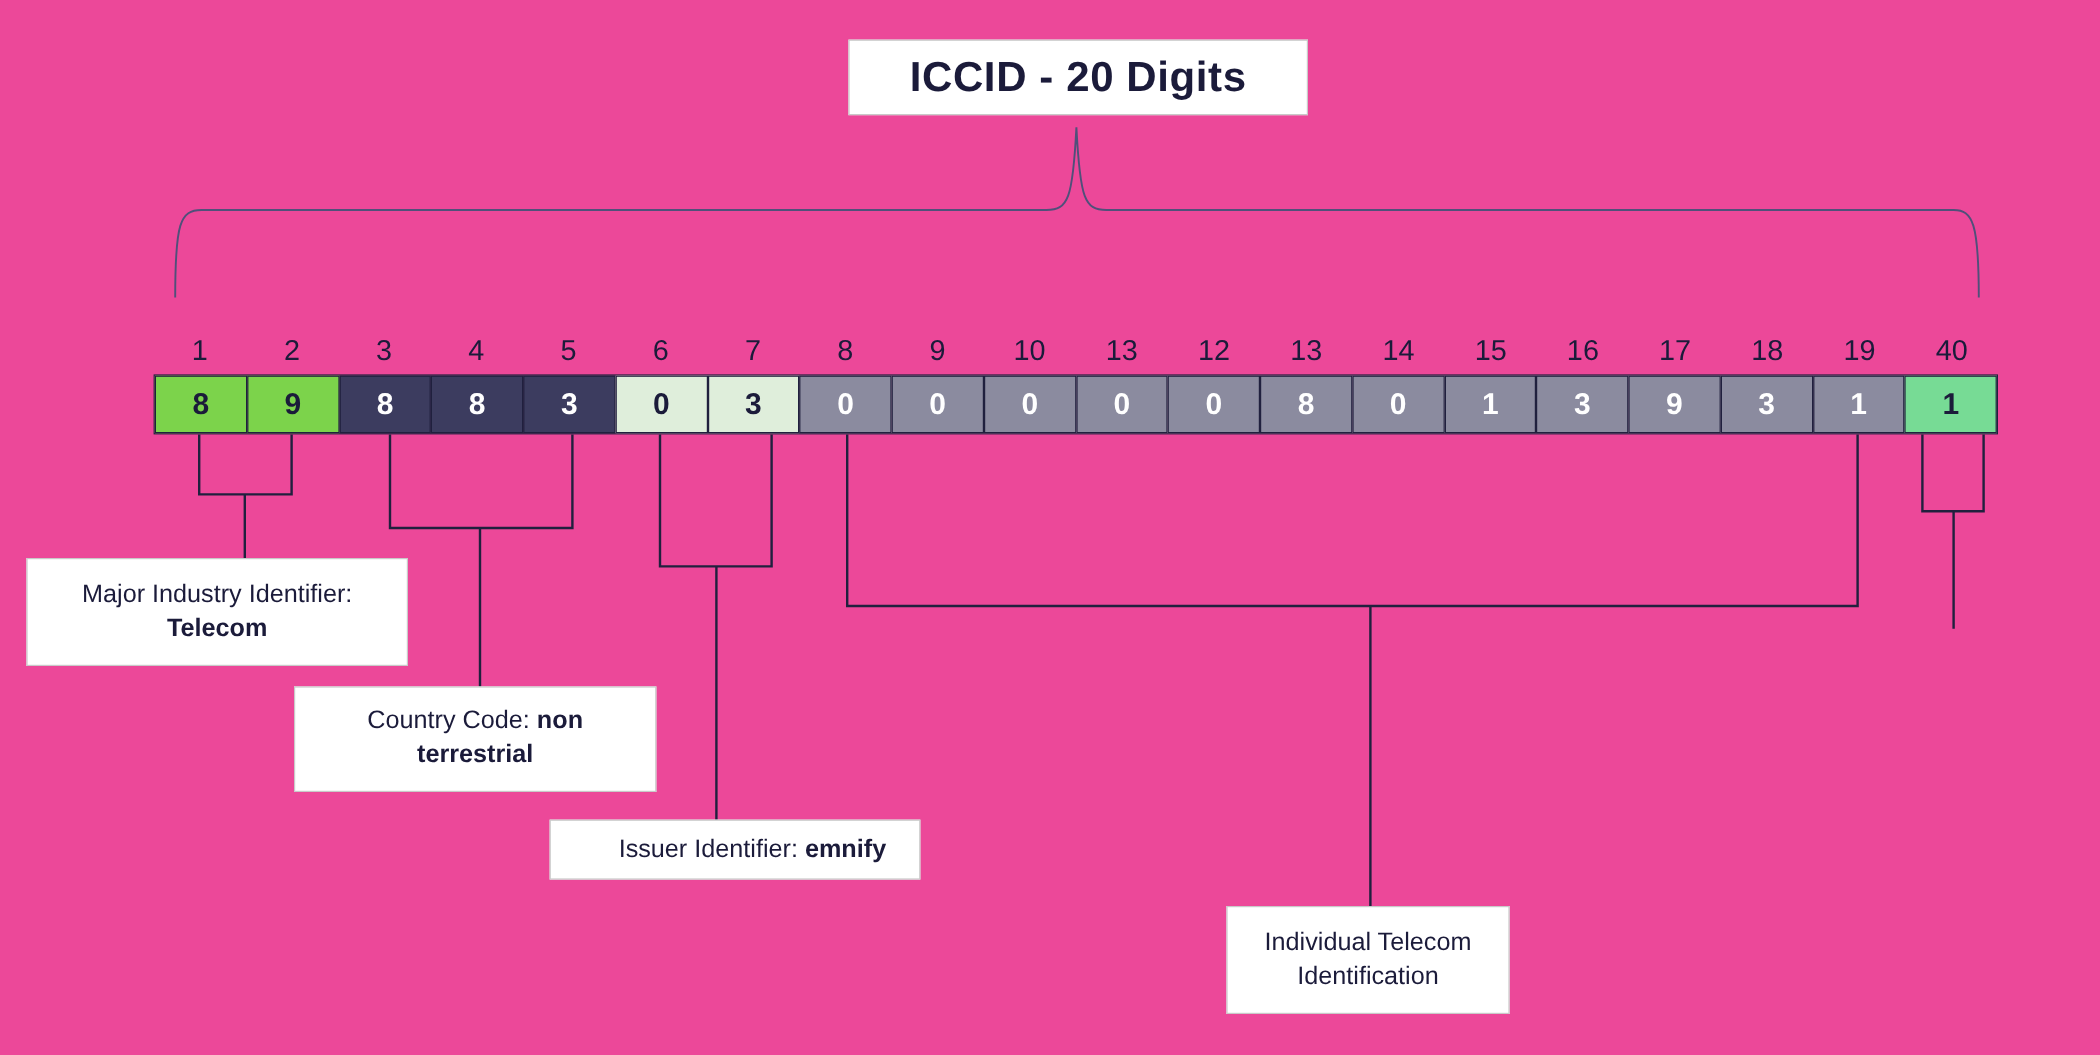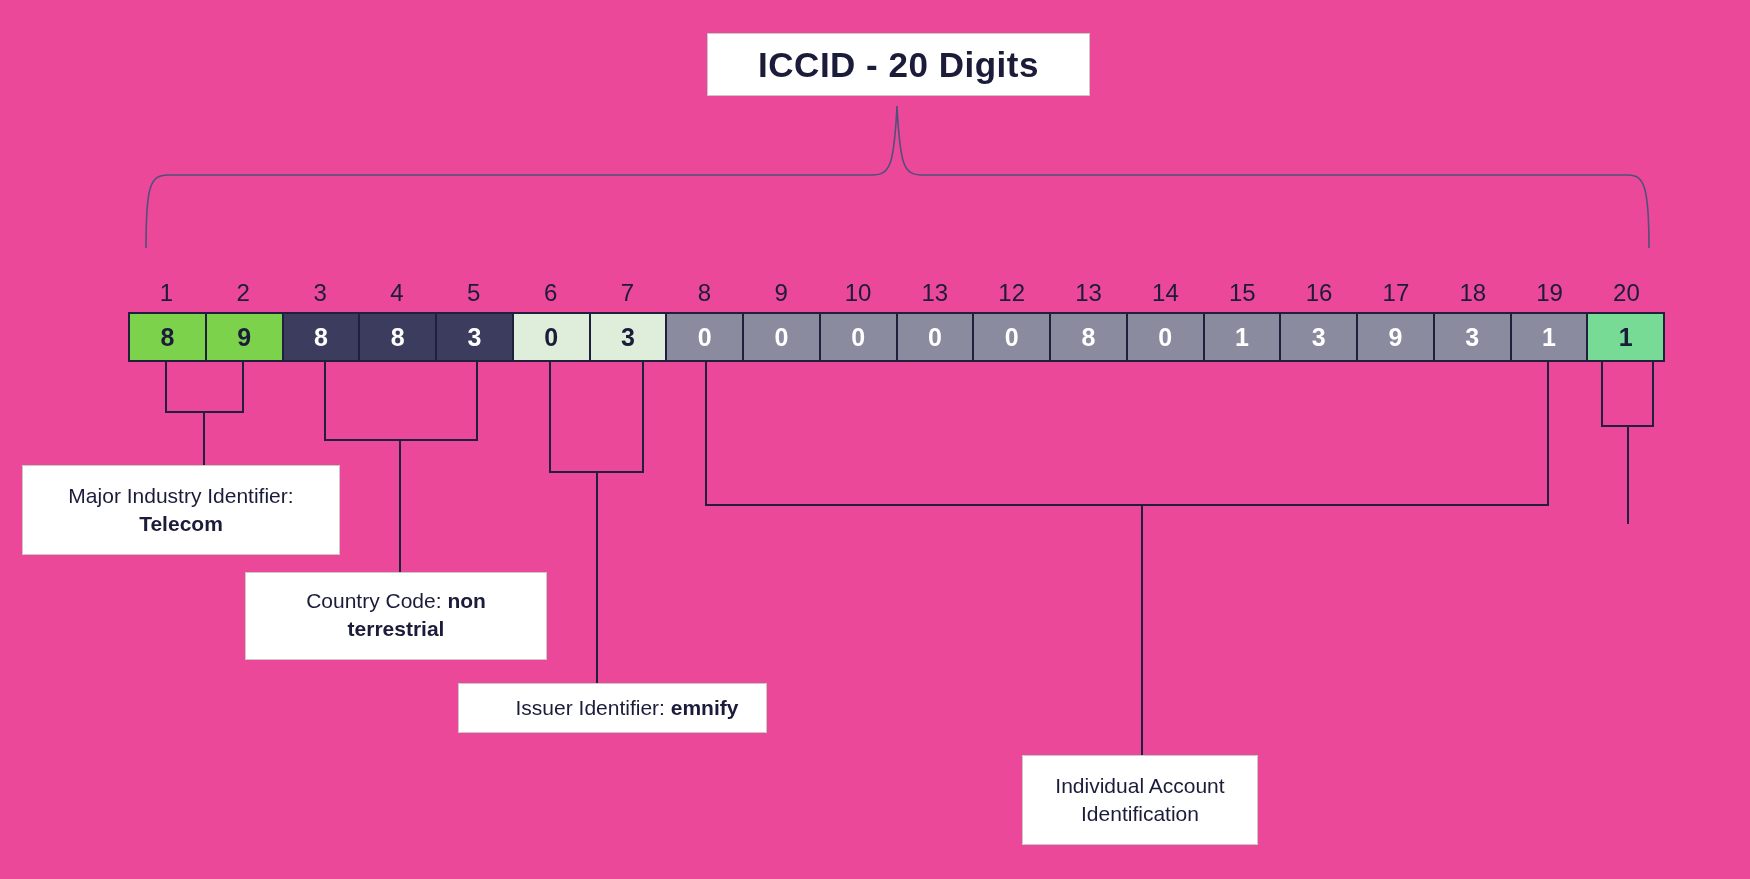--- a/index.html
+++ b/index.html
@@ -83,21 +83,21 @@
     <span class="pos">10</span>
     <span class="pos">13</span>
     <span class="pos">12</span>
     <span class="pos">13</span>
     <span class="pos">14</span>
     <span class="pos">15</span>
     <span class="pos">16</span>
     <span class="pos">17</span>
     <span class="pos">18</span>
     <span class="pos">19</span>
-    <span class="pos">20</span>
+    <span class="pos">40</span>
   </div>
 
   <div class="cellrow">
     <div class="cell t-mii">8</div>
     <div class="cell t-mii">9</div>
     <div class="cell t-cc">8</div>
     <div class="cell t-cc">8</div>
     <div class="cell t-cc">3</div>
     <div class="cell t-issuer">0</div>
     <div class="cell t-issuer">3</div>
@@ -123,17 +123,17 @@
   <div class="callout co-mii">
     <span>Major Industry Identifier:</span>
     <b>Telecom</b>
   </div>
 
   <div class="callout co-issuer">
     <span><span>Issuer Identifier: </span><b>emnify</b></span>
   </div>
 
   <div class="callout co-account">
-    <span>Individual Account Identification</span>
+    <span>Individual Telecom Identification</span>
   </div>
 
 
 </div>
 
 </body></html>

